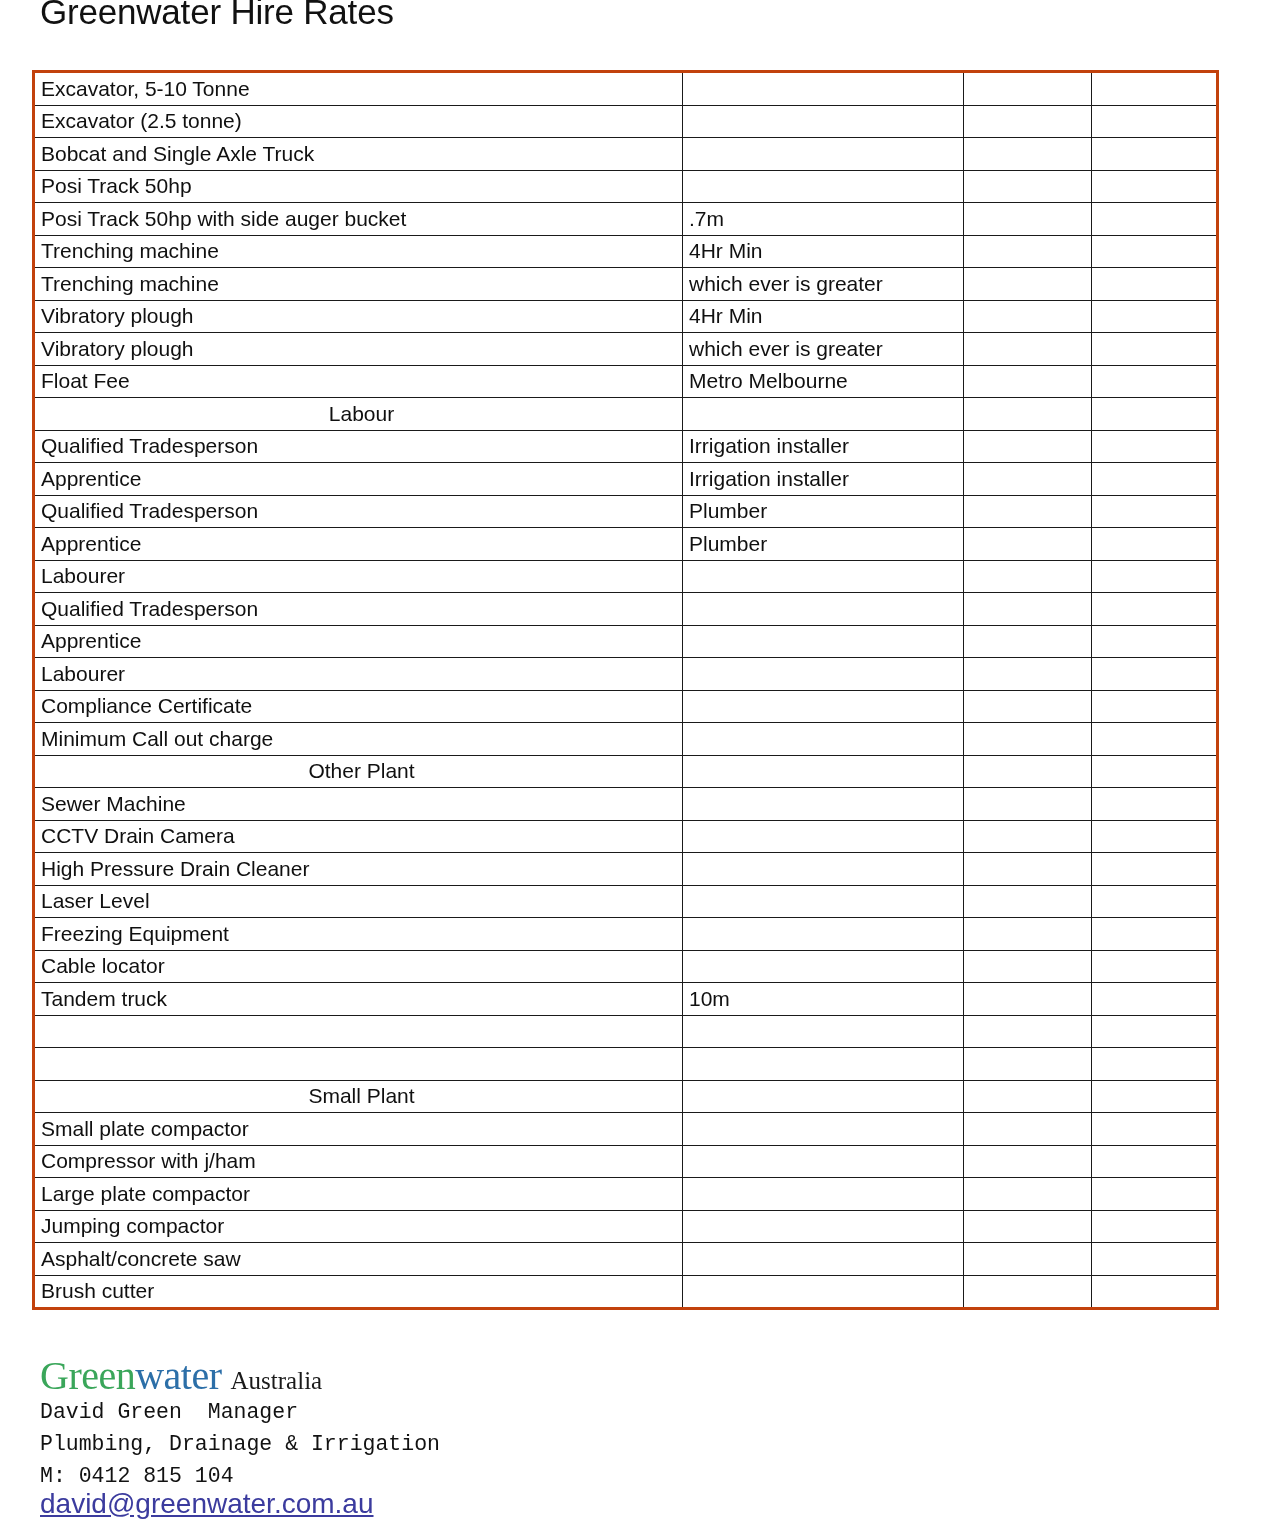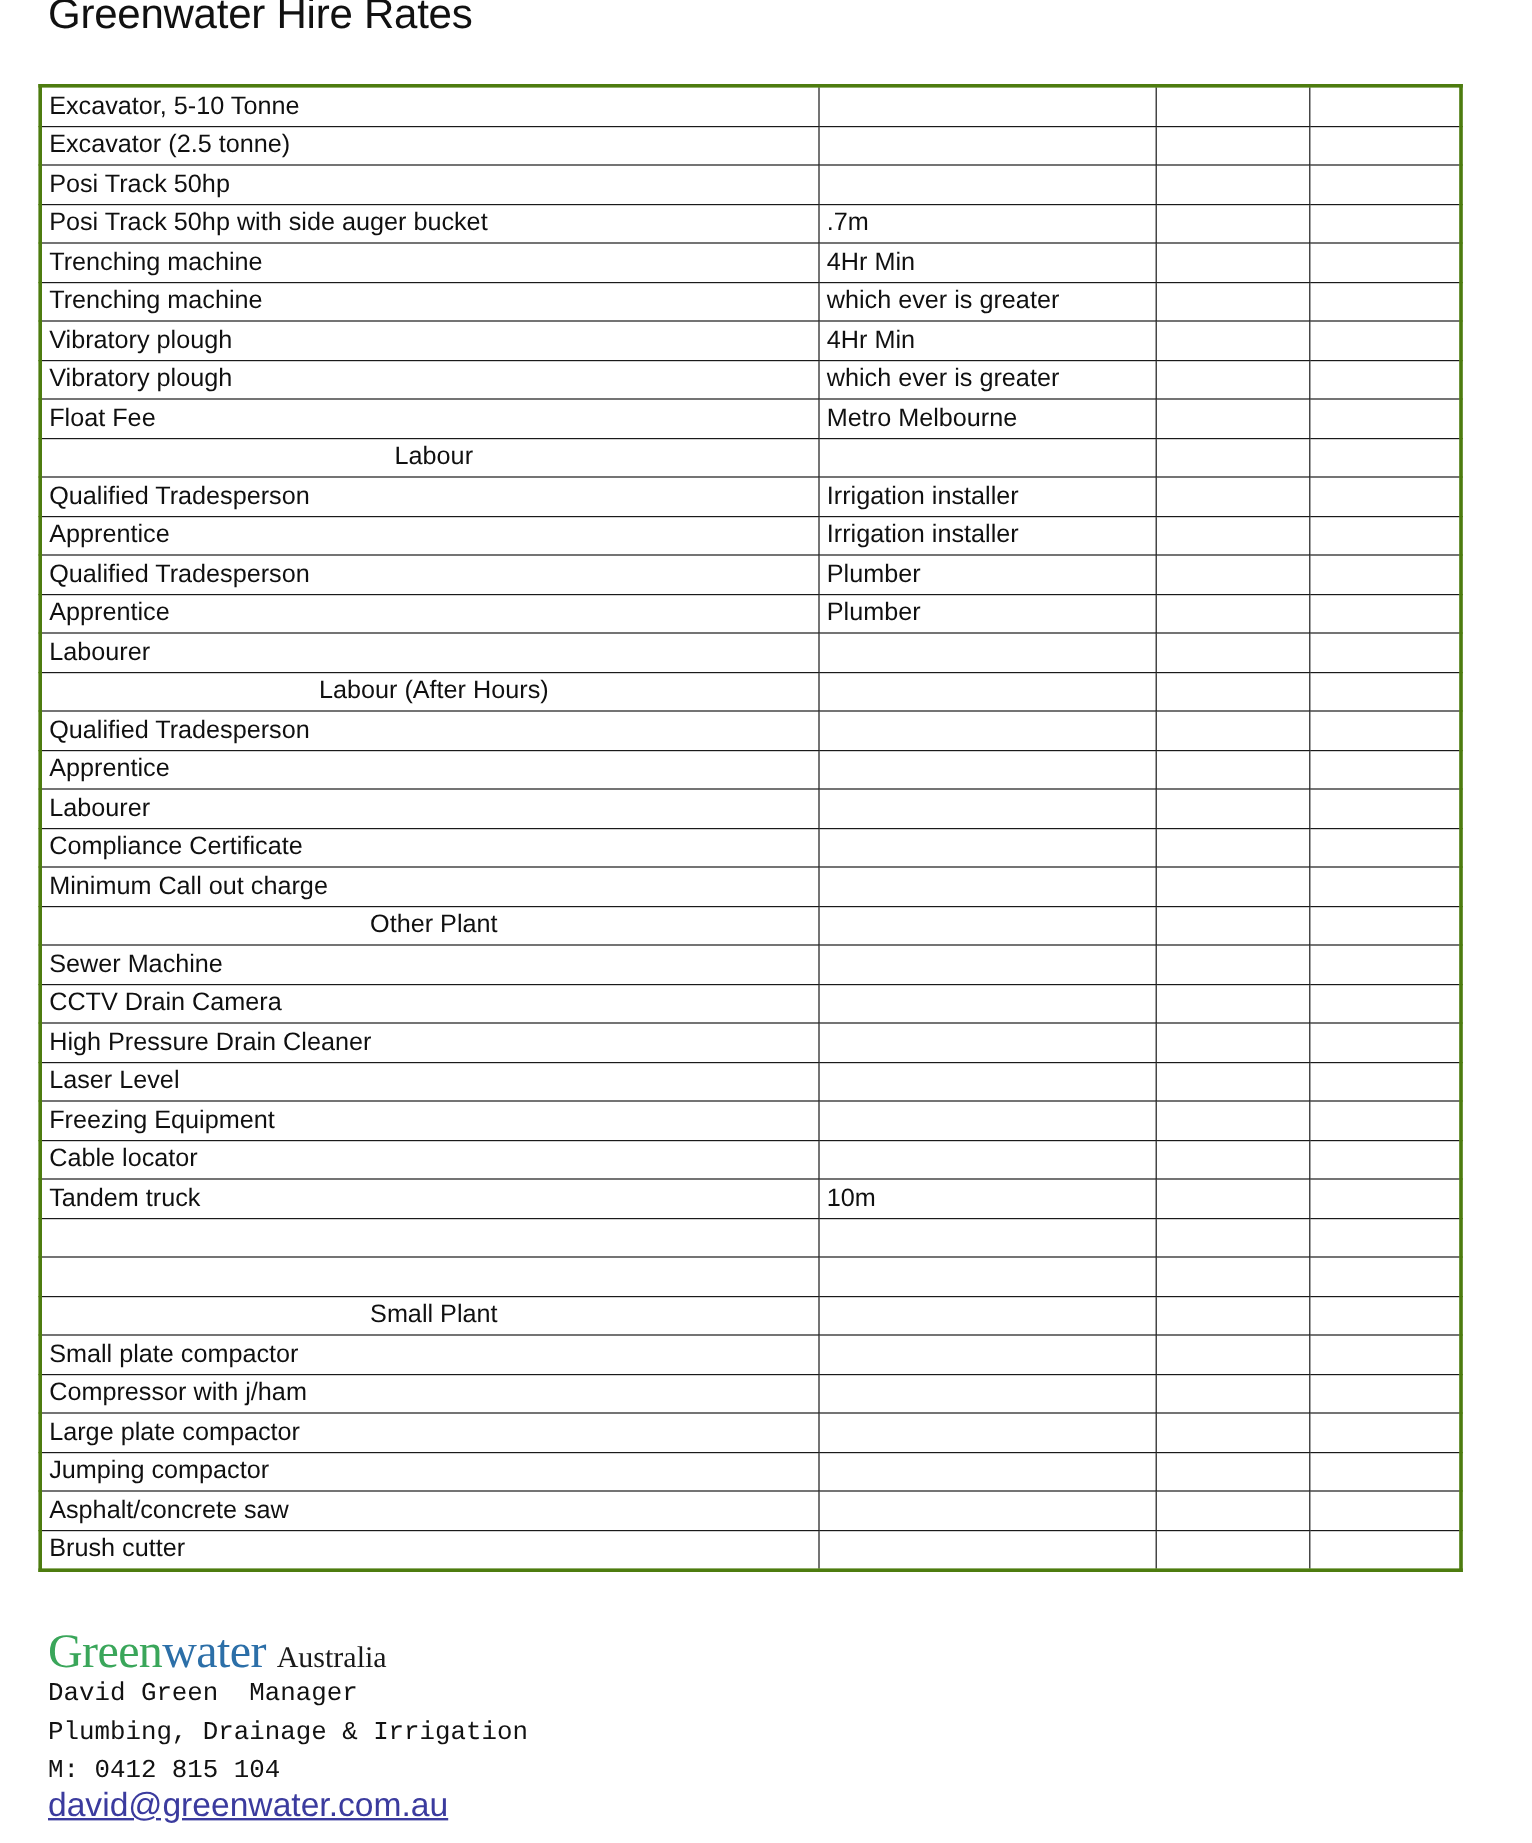--- a/index.html
+++ b/index.html
@@ -32,21 +32,21 @@
   .rates-table-wrap {
     position: absolute;
     left: 32px;
     top: 70px;
     width: 1184px;
   }
   table.rates {
     border-collapse: collapse;
     table-layout: fixed;
     width: 1184px;
-    border: 3px solid #4d7c0f;
+    border: 3px solid #c2410c;
   }
   table.rates td {
     border: 1.6px solid #1a1a1a;
     height: 31.5px;
     padding: 0 0 0 6px;
     font-size: 21px;
     line-height: 30px;
     font-weight: 400;
     vertical-align: middle;
     overflow: hidden;
@@ -137,20 +137,26 @@
           <td class="blank"></td>
           <td class="blank"></td>
         </tr>
         <tr>
           <td>Excavator (2.5 tonne)</td>
           <td></td>
           <td class="blank"></td>
           <td class="blank"></td>
         </tr>
         <tr>
+          <td>Bobcat and Single Axle Truck</td>
+          <td></td>
+          <td class="blank"></td>
+          <td class="blank"></td>
+        </tr>
+        <tr>
           <td>Posi Track 50hp</td>
           <td></td>
           <td class="blank"></td>
           <td class="blank"></td>
         </tr>
         <tr>
           <td>Posi Track 50hp with side auger bucket</td>
           <td>.7m</td>
           <td class="blank"></td>
           <td class="blank"></td>
@@ -210,26 +216,20 @@
           <td class="blank"></td>
         </tr>
         <tr>
           <td>Apprentice</td>
           <td>Plumber</td>
           <td class="blank"></td>
           <td class="blank"></td>
         </tr>
         <tr>
           <td>Labourer</td>
-          <td></td>
-          <td class="blank"></td>
-          <td class="blank"></td>
-        </tr>
-        <tr>
-          <td class="section-head">Labour (After Hours)</td>
           <td></td>
           <td class="blank"></td>
           <td class="blank"></td>
         </tr>
         <tr>
           <td>Qualified Tradesperson</td>
           <td></td>
           <td class="blank"></td>
           <td class="blank"></td>
         </tr>

